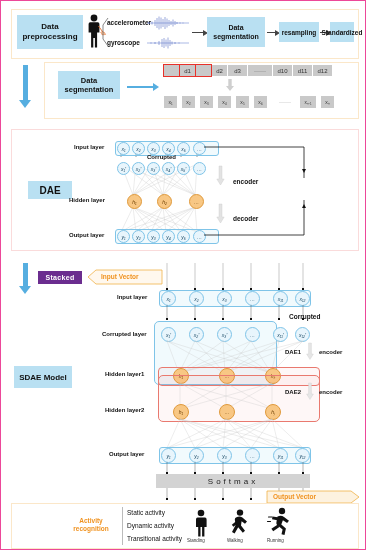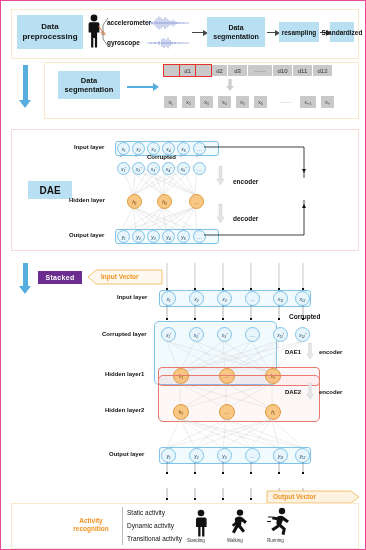--- a/index.html
+++ b/index.html
@@ -297,20 +297,21 @@
 
   <div class="abs stacked-badge ctr" style="left:37px;top:270px;width:44px;height:13px;">Stacked</div>
 
   <div class="abs" style="left:86px;top:268px;">
     <svg width="76" height="16" viewBox="0 0 76 16">
       <path d="M9 1 H75 V15 H9 L1 8 Z" fill="#fff8ee" stroke="#f0b24a" stroke-width=".8"></path>
     </svg>
   </div>
   <div class="abs orange-txt" style="left:100px;top:272px;font-size:6.5px;">Input Vector</div>
 
+  <div class="abs blue-box ctr" style="left:13px;top:365px;width:58px;height:22px;font-size:8px;">SDAE Model</div>
 
   <div class="abs" style="left:156px;top:262px;">
     <svg width="150" height="28" viewBox="0 0 150 28">
       <g stroke="#777" stroke-width=".4">
         <line x1="10" y1="0" x2="10" y2="26"></line>
           <line x1="38" y1="0" x2="38" y2="26"></line>
         <line x1="66" y1="0" x2="66" y2="26"></line>
           <line x1="94" y1="0" x2="94" y2="26"></line>
         <line x1="122" y1="0" x2="122" y2="26"></line>
           <line x1="146" y1="0" x2="146" y2="26"></line>
@@ -486,20 +487,21 @@
         <rect x="9" y="10" width="2" height="2"></rect>
           <rect x="37" y="10" width="2" height="2"></rect>
         <rect x="65" y="10" width="2" height="2"></rect>
           <rect x="93" y="10" width="2" height="2"></rect>
         <rect x="121" y="10" width="2" height="2"></rect>
           <rect x="145" y="10" width="2" height="2"></rect>
       </g>
     </svg>
   </div>
 
+  <div class="abs softmax ctr" style="left:155px;top:473px;width:154px;height:14px;">Softmax</div>
 
   <div class="abs" style="left:156px;top:487px;">
     <svg width="152" height="13" viewBox="0 0 152 13">
       <g stroke="#555" stroke-width=".45">
         <line x1="10" y1="0" x2="10" y2="11"></line>
           <line x1="38" y1="0" x2="38" y2="11"></line>
         <line x1="66" y1="0" x2="66" y2="11"></line>
           <line x1="94" y1="0" x2="94" y2="11"></line>
         <line x1="122" y1="0" x2="122" y2="11"></line>
           <line x1="146" y1="0" x2="146" y2="11"></line>

